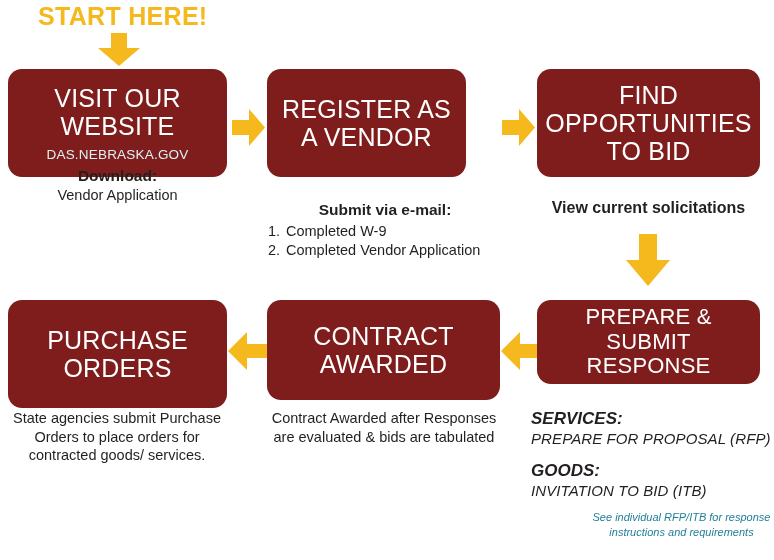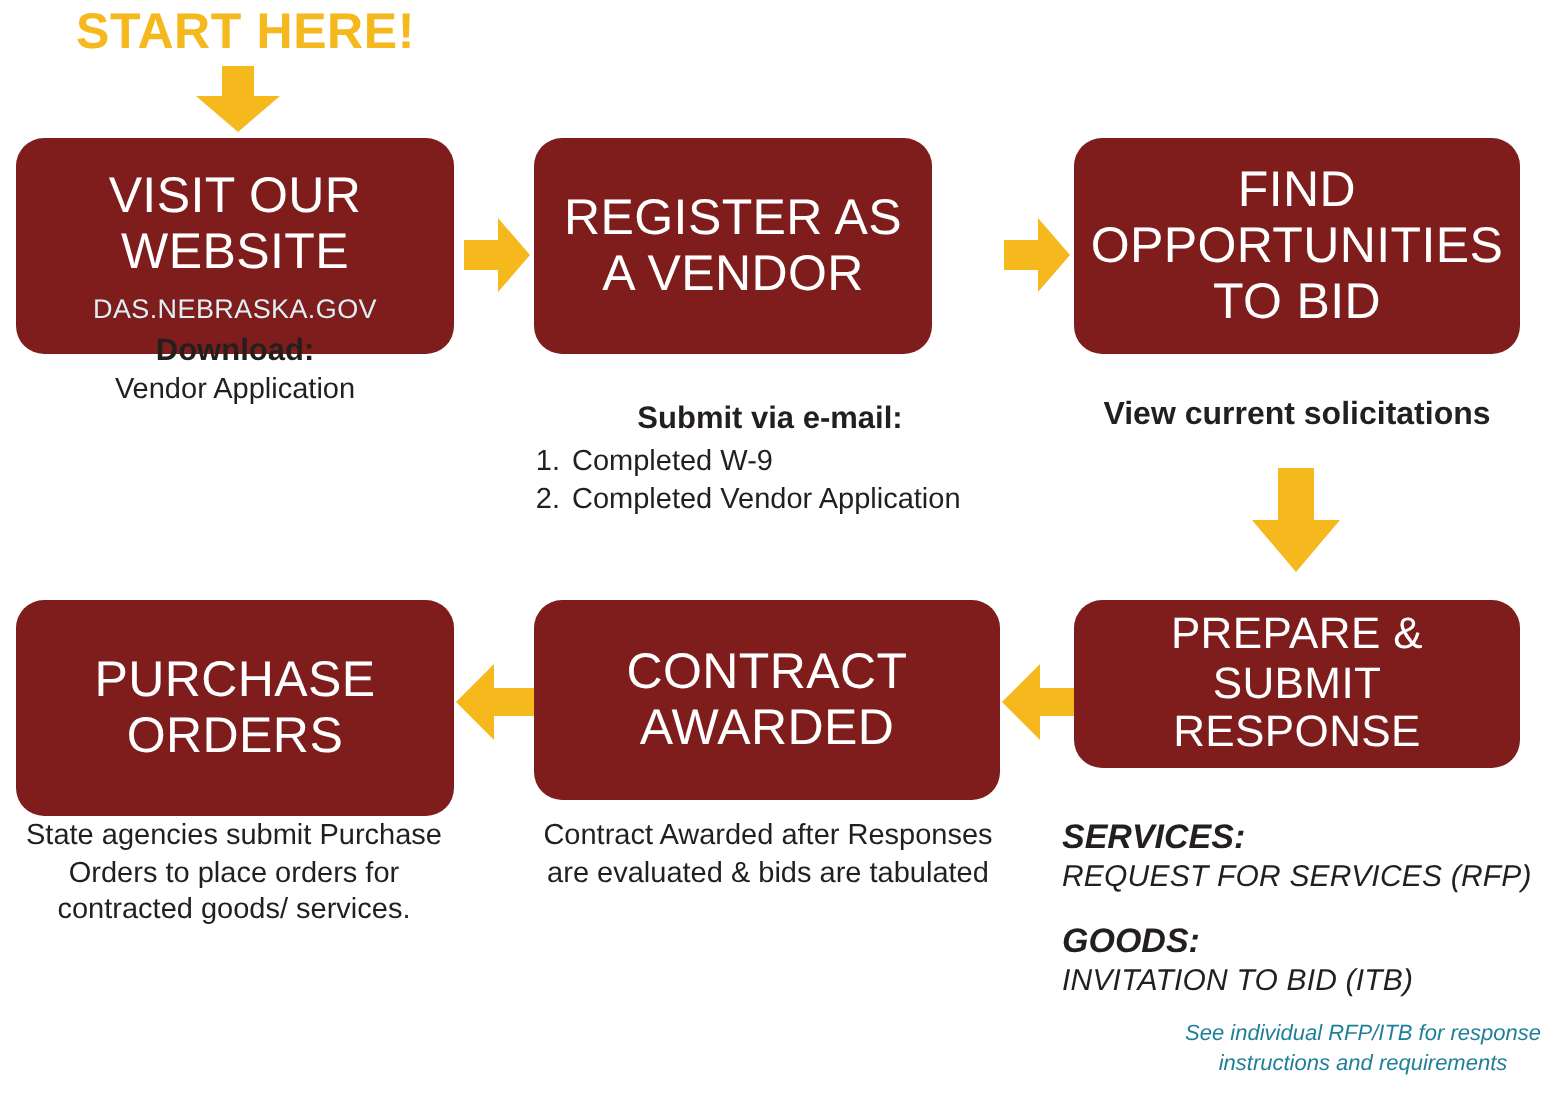--- a/index.html
+++ b/index.html
@@ -228,20 +228,20 @@
     <polygon points="40,13 20,13 20,1 1,20 20,39 20,27 40,27" fill="#F5B81D"></polygon>
   </svg>
 
   <div class="proc-box" style="left:537px; top:300px; width:223px; height:84px;">
     <div class="proc-title" style="font-size:22px;">PREPARE &amp; SUBMIT
 RESPONSE</div>
   </div>
 
   <div class="svc-block" style="left:531px; top:409px; width:243px;">
     <span class="svc-head">SERVICES:</span>
-    <span class="svc-body">REQUEST FOR SERVICES (RFP)</span>
+    <span class="svc-body">PREPARE FOR PROPOSAL (RFP)</span>
     <div class="svc-gap"></div>
     <span class="svc-head">GOODS:</span>
     <span class="svc-body">INVITATION TO BID (ITB)</span>
     <div class="svc-note">See individual RFP/ITB for response instructions and requirements</div>
   </div>
 
 </div>
 
 </body></html>

